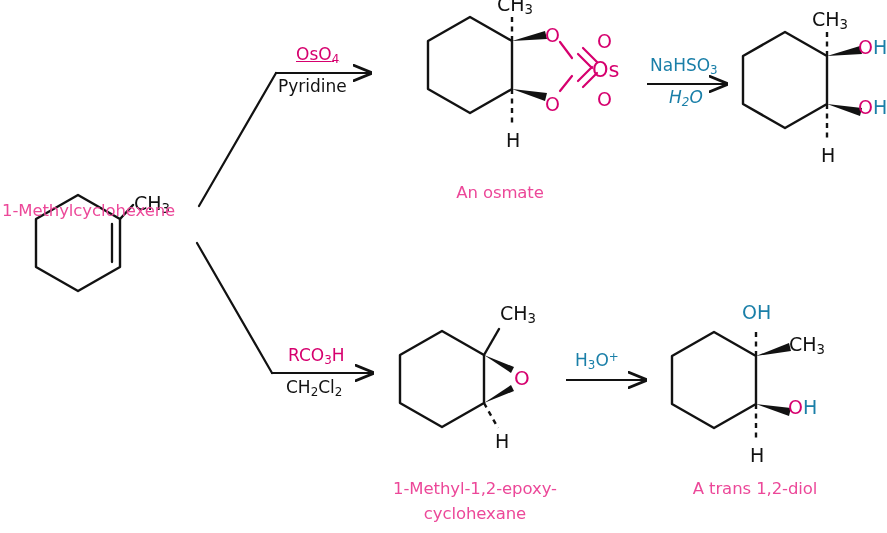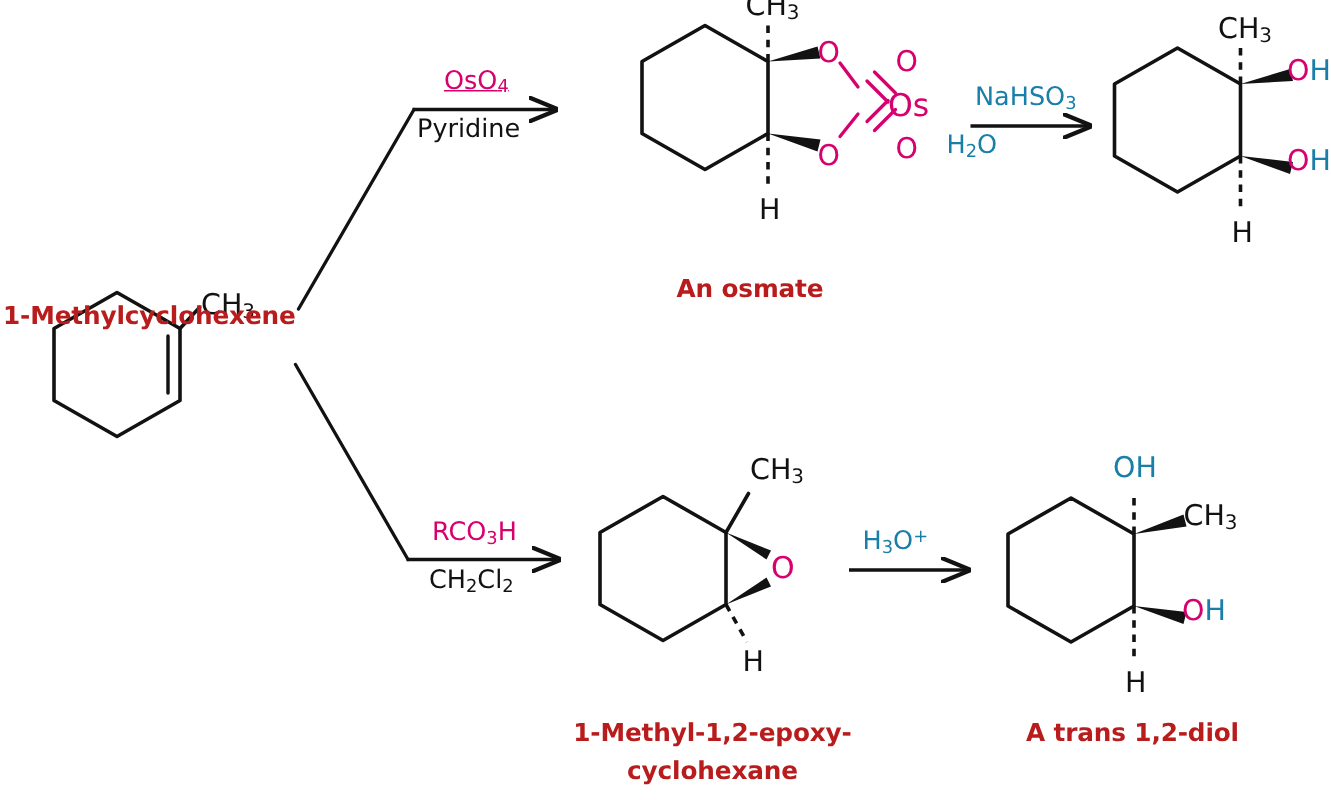--- a/index.html
+++ b/index.html
@@ -23,23 +23,23 @@
     top: 0;
     width: 887px;
     height: 533px;
   }
   .abs {
     position: absolute;
     white-space: nowrap;
   }
   .caption {
     font-family: "DejaVu Sans", sans-serif;
-    font-weight: bold;
+    font-weight: normal;
     font-size: 16.5px;
-    color: #b91c1c;
+    color: #ec4899;
     letter-spacing: -0.1px;
   }
   .caption-center {
     text-align: center;
   }
   .atom {
     font-family: "DejaVu Sans", sans-serif;
     font-size: 19px;
     color: #1a1a1a;
     font-weight: 400;
@@ -216,21 +216,21 @@
   <div class="abs atom magenta" style="left:545px; top:93px;">O</div>
   <div class="abs atom magenta" style="left:592px; top:58px; font-size:21px;">Os</div>
   <div class="abs atom magenta" style="left:597px; top:30px;">O</div>
   <div class="abs atom magenta" style="left:597px; top:88px;">O</div>
 
   <div class="abs caption caption-center" style="left:425px; top:183px; width:150px;">An osmate</div>
 
   <div class="abs reagent teal" style="left:650px; top:55px;">
     <span>NaHSO</span><sub>3</sub>
   </div>
-  <div class="abs reagent teal" style="left:631px; top:87px;">
+  <div class="abs reagent teal" style="left:669px; top:87px;font-style:italic;">
     <span>H</span><sub>2</sub><span>O</span>
   </div>
 
   <div class="abs atom black" style="left:812px; top:8px;">
     <span>CH</span><sub>3</sub>
   </div>
   <div class="abs atom black" style="left:821px; top:144px;">H</div>
   <div class="abs atom" style="left:858px; top:36px;">
     <span class="magenta">O</span><span class="teal">H</span>
   </div>

